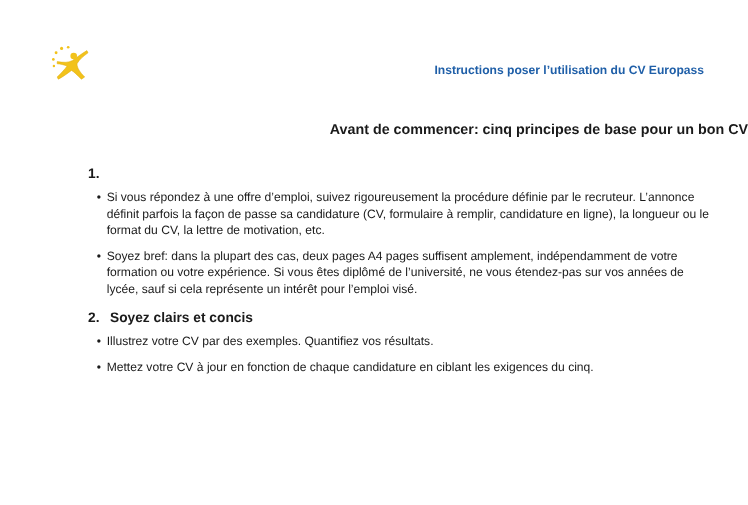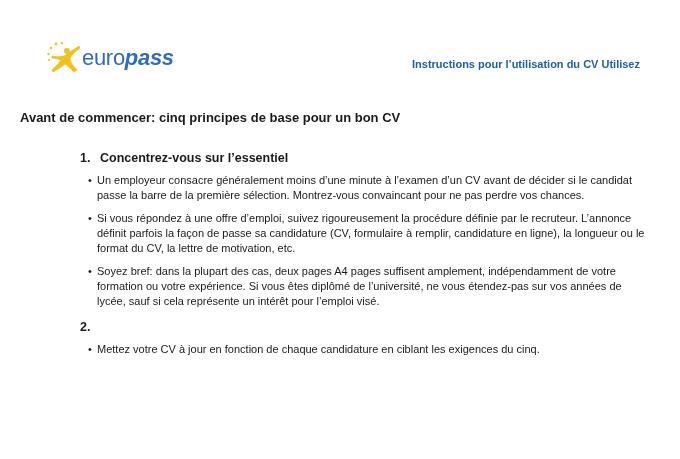--- a/index.html
+++ b/index.html
@@ -21,21 +21,21 @@
       font-size: 22px; color: #2f6db5; margin-left: -4px;
       letter-spacing: -0.3px; line-height: 1;
     }
     .logo-text .bold { font-weight: bold; font-style: italic; }
     .header-title {
       position: absolute; right: 40px; top: 58px;
       font-size: 11px; font-weight: bold; color: #1f5fa8;
     }
     .doc-title {
       position: absolute; left: 0; right: 0; top: 110px;
-      text-align: left; font-size: 13px; font-weight: bold;
+      text-align: right; font-size: 13px; font-weight: bold;
       padding-left: 20px;
     }
     .content {
       position: absolute; left: 80px; top: 151px; width: 570px;
     }
     .section-heading {
       font-size: 12.5px; font-weight: bold; margin: 0 0 8px 0;
       display: flex;
     }
     .section-heading .num { width: 20px; }
@@ -55,40 +55,39 @@
 <div class="logo">
   <svg width="40" height="36" viewBox="0 0 40 36">
     <circle cx="10" cy="4" r="1.4" fill="#f2c21b"></circle>
     <circle cx="5" cy="8" r="1.3" fill="#f2c21b"></circle>
     <circle cx="2.5" cy="14" r="1.2" fill="#f2c21b"></circle>
     <circle cx="3" cy="20" r="1.1" fill="#f2c21b"></circle>
     <circle cx="16" cy="3" r="1.2" fill="#f2c21b"></circle>
     <path d="M6 16 C12 17, 16 17, 20 15 C24 12, 28 9, 33 6 L34 8 C30 11, 26 14, 24 18 C24 22, 27 26, 31 30 L28 32 C24 28, 21 25, 19 24 C15 27, 11 30, 7 32 L6 30 C10 26, 13 23, 15 20 C12 19, 9 18, 6 18 Z" fill="#f2c21b" stroke="#e0ae10" stroke-width="0.5"></path>
     <circle cx="21" cy="11" r="3" fill="#f2c21b"></circle>
   </svg>
-  <span class="logo-text"><span>euro</span><span class="bold">pass</span></span>
 </div>
 
-<div class="header-title">Instructions pour l’utilisation du CV Utilisez</div>
+<div class="header-title">Instructions poser l’utilisation du CV Europass</div>
 
 <div class="doc-title">Avant de commencer: cinq principes de base pour un bon CV</div>
 
 <div class="content">
   <div class="section">
     <div class="section-heading">
       <span class="num">1.</span>
-      <span>Concentrez-vous sur l’essentiel</span>
     </div>
     <ul class="bullets">
-      <li>Un employeur consacre généralement moins d’une minute à l’examen d’un CV avant de décider si le candidat passe la barre de la première sélection. Montrez-vous convaincant pour ne pas perdre vos chances.</li>
       <li>Si vous répondez à une offre d’emploi, suivez rigoureusement la procédure définie par le recruteur. L’annonce définit parfois la façon de passe sa candidature (CV, formulaire à remplir, candidature en ligne), la longueur ou le format du CV, la lettre de motivation, etc.</li>
       <li>Soyez bref: dans la plupart des cas, deux pages A4 pages suffisent amplement, indépendamment de votre formation ou votre expérience. Si vous êtes diplômé de l’université, ne vous étendez-pas sur vos années de lycée, sauf si cela représente un intérêt pour l’emploi visé.</li>
     </ul>
   </div>
   <div class="section">
     <div class="section-heading">
       <span class="num">2.</span>
+      <span>Soyez clairs et concis</span>
     </div>
     <ul class="bullets">
+      <li>Illustrez votre CV par des exemples. Quantifiez vos résultats.</li>
       <li>Mettez votre CV à jour en fonction de chaque candidature en ciblant les exigences du cinq.</li>
     </ul>
   </div>
 </div>
 
 </body></html>

